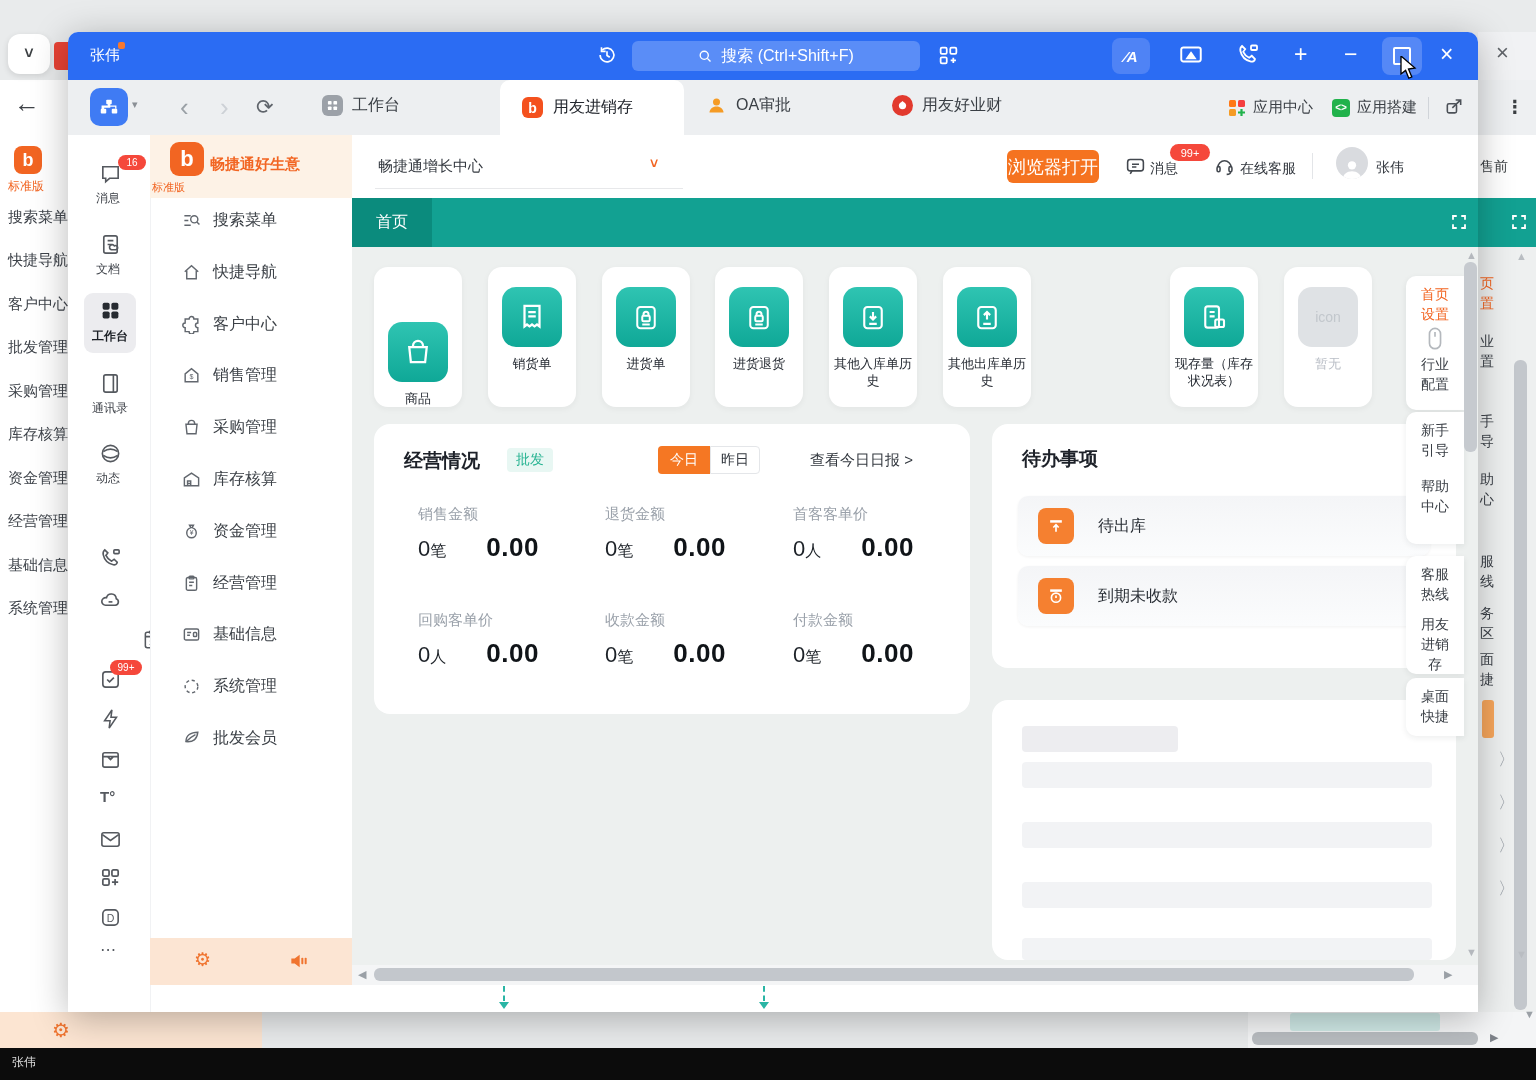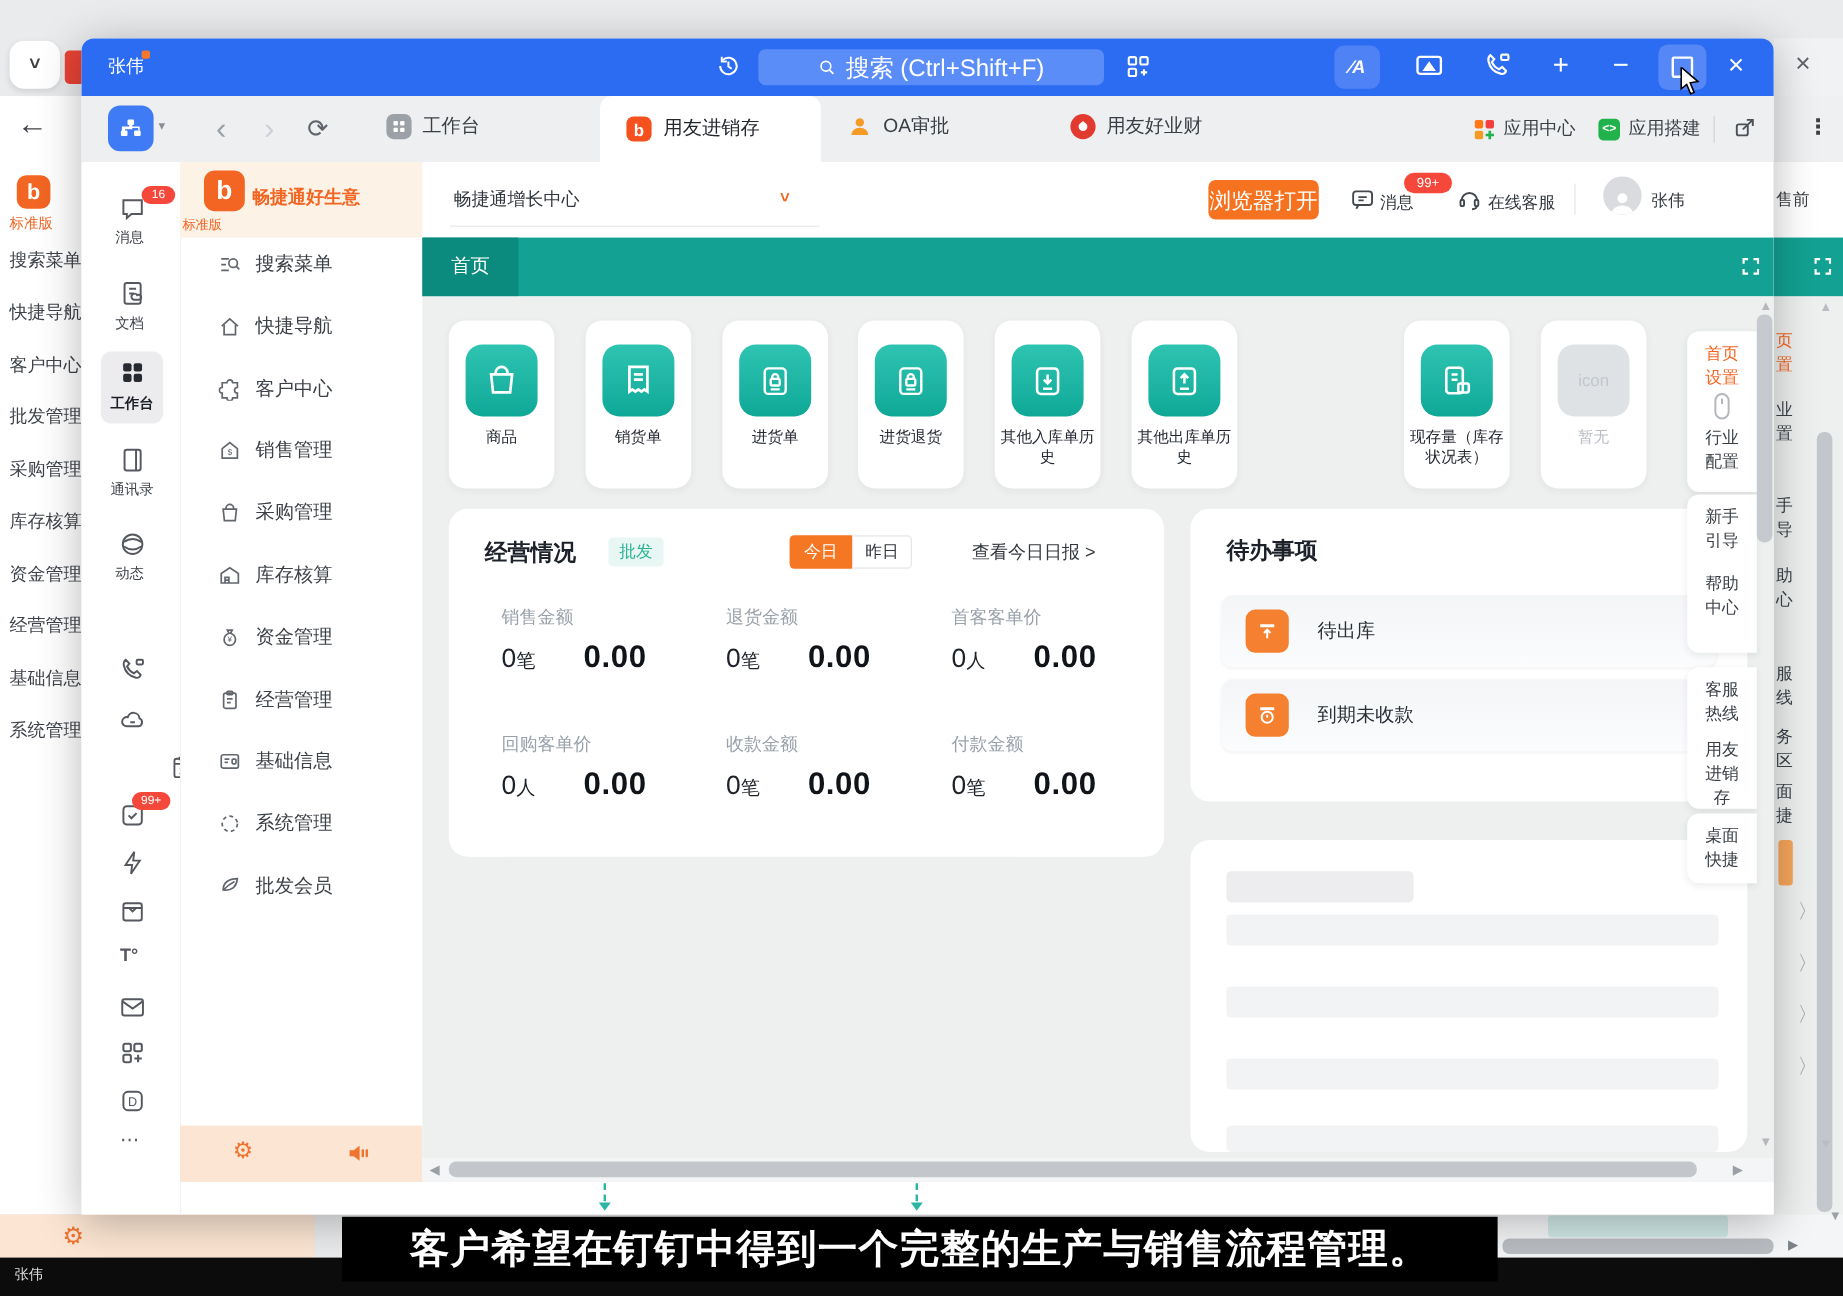--- a/index.html
+++ b/index.html
@@ -103,21 +103,21 @@
         <path d="M12 8v4.5l3 2"></path>
       </svg>
   </div>
   <div class="abs" style="left:632px;top:41px;width:288px;height:30px;background:#5a8df7;border-radius:6px;display:flex;align-items:center;justify-content:center;gap:8px;">
     <span>
         <svg width="15" height="15" viewBox="0 0 24 24" fill="none" stroke="#fff" stroke-width="2.2">
           <circle cx="10" cy="10" r="6.5"></circle>
           <path d="M15 15l5 5"></path>
         </svg>
       </span>
-    <span style="font-size:20px;color:#fff;">搜索 (Ctrl+Shift+F)</span>
+    <span style="font-size:16px;color:#fff;">搜索 (Ctrl+Shift+F)</span>
   </div>
   <div class="abs" style="left:938px;top:45px;">
     <svg width="21" height="21" viewBox="0 0 24 24" fill="none" stroke="#fff" stroke-width="2">
         <rect x="3" y="3" width="7" height="7" rx="1.5"></rect>
         <rect x="3" y="14" width="7" height="7" rx="1.5"></rect>
         <rect x="14" y="3" width="7" height="7" rx="1.5"></rect>
         <path d="M17.5 14.5v6M14.5 17.5h6"></path>
       </svg>
   </div>
   <div class="abs" style="left:1112px;top:38px;width:38px;height:36px;background:#4f83f5;border-radius:8px;display:flex;align-items:center;justify-content:center;color:#fff;font-size:15px;font-weight:bold;font-style:italic;">⁄A</div>
@@ -477,21 +477,21 @@
   <div class="abs" style="left:352px;top:198px;width:1126px;height:49px;background:#12a192;"></div>
   <div class="abs" style="left:352px;top:198px;width:80px;height:49px;background:#0b8b7d;color:#fff;font-size:16px;display:flex;align-items:center;justify-content:center;">首页</div>
   <div class="abs" style="left:1450px;top:213px;">
     <svg width="18" height="18" viewBox="0 0 24 24" fill="none" stroke="#fff" stroke-width="2.4">
         <path d="M4 9V4h5 M15 4h5v5 M20 15v5h-5 M9 20H4v-5"></path>
       </svg>
   </div>
 
   <div class="abs" style="left:352px;top:247px;width:1126px;height:718px;background:#edf0ef;"></div>
 
-  <div class="shortcut-card" style="left:374px;top:267px;">
+  <div class="shortcut-card" style="left:374px;top:267px;justify-content:flex-end;">
     <div class="sq" style="width:60px;height:60px;margin-top:20px;">
         <svg width="30" height="30" viewBox="0 0 24 24" fill="none" stroke="#fff" stroke-width="1.8">
           <path d="M8 8V7a4 4 0 0 1 8 0v1"></path>
           <path d="M5 8h14l-1.3 12H6.3z"></path>
         </svg>
       </div>
     <div class="shortcut-label">商品</div>
   </div>
   <div class="shortcut-card" style="left:488px;top:267px;">
     <div class="sq" style="width:60px;height:60px;margin-top:20px;">
@@ -673,17 +673,14 @@
   <div class="t" style="left:1444px;top:968px;font-size:11px;color:#9aa0a6;">▶</div>
 
   <div class="abs" style="left:352px;top:985px;width:1126px;height:27px;background:#fff;"></div>
   <div class="dashline" style="left:503px;top:986px;"></div>
   <div class="dashhead" style="left:499px;top:1002px;"></div>
   <div class="dashline" style="left:763px;top:986px;"></div>
   <div class="dashhead" style="left:759px;top:1002px;"></div>
 
   <div class="abs" style="left:0;top:1048px;width:1536px;height:32px;background:#0c0c0c;z-index:40;"></div>
   <div class="t" style="left:12px;top:1054px;font-size:12px;color:#dcdcdc;z-index:41;">张伟</div>
-  <div class="abs" style="left:285px;top:1014px;width:963px;height:54px;background:#000;z-index:50;display:flex;align-items:center;justify-content:center;">
-    <span style="font-size:33px;font-weight:700;color:#fff;letter-spacing:1px;white-space:nowrap;">客户希望在钉钉中得到一个完整的生产与销售流程管理。</span>
-  </div>
 
 </div>
 
 </body></html>

